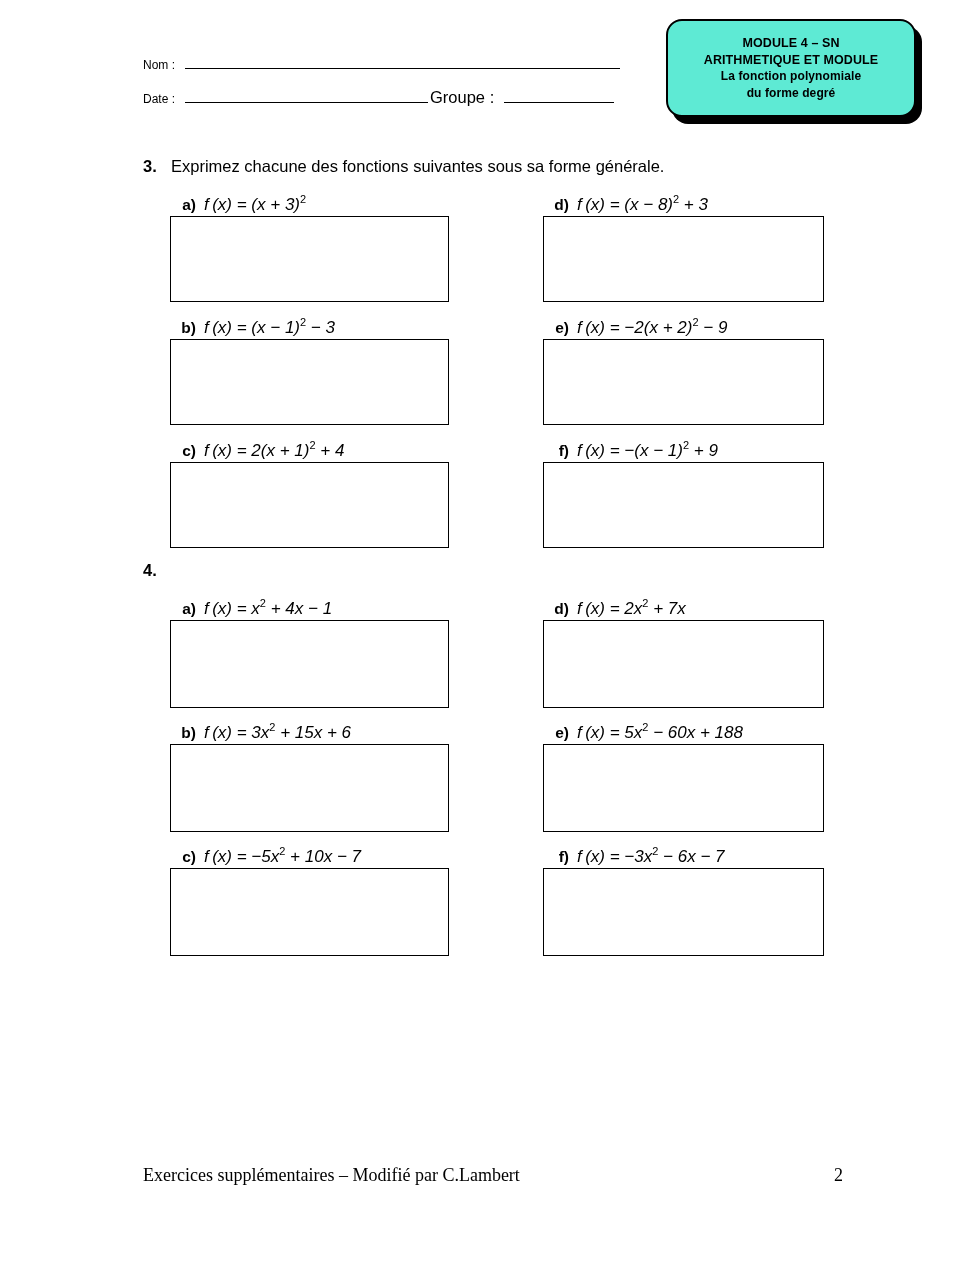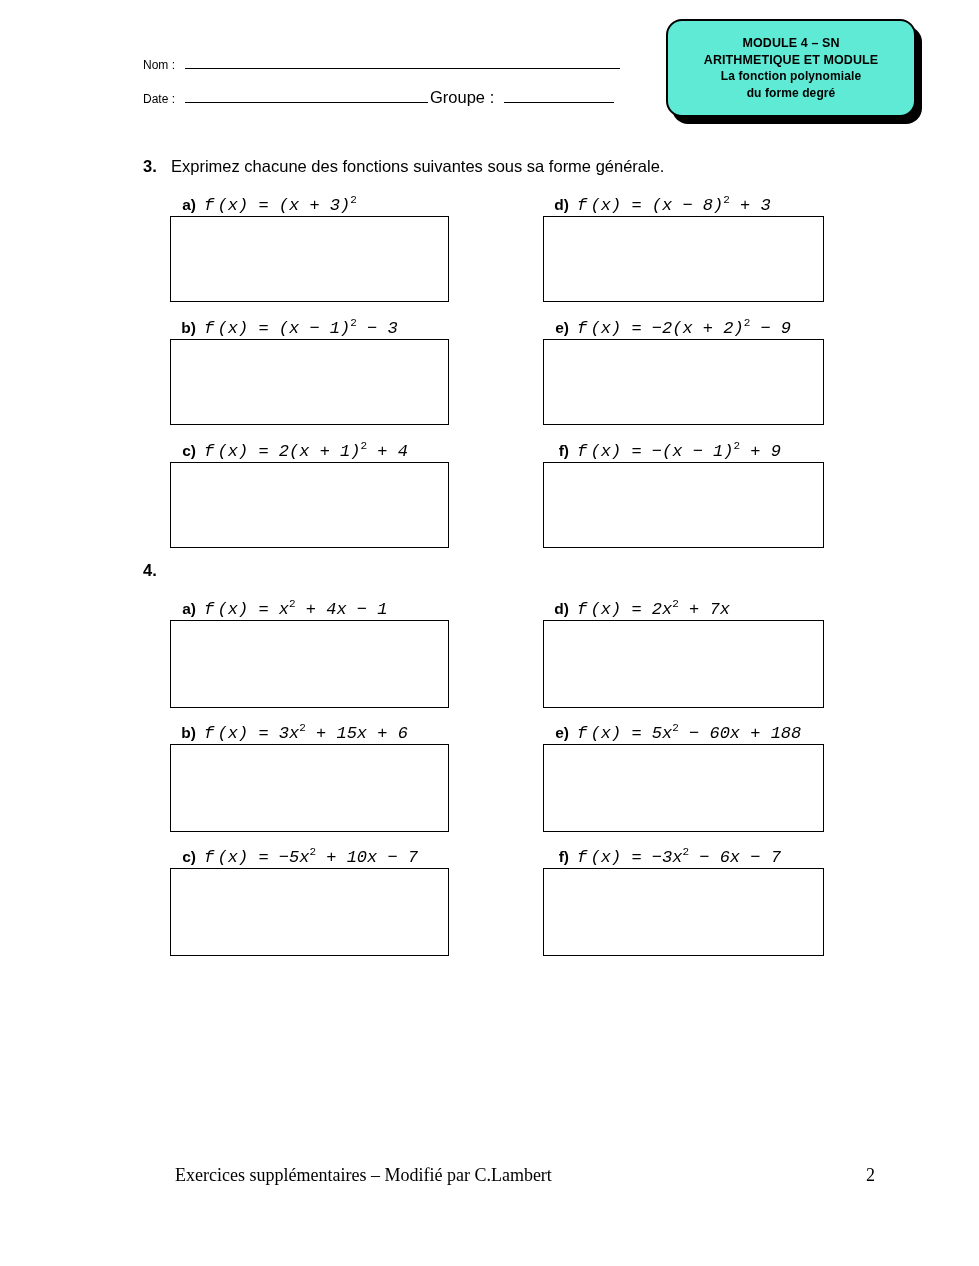--- a/index.html
+++ b/index.html
@@ -133,21 +133,21 @@
   .item-letter {
     font-weight: bold;
     font-size: 15.5px;
     width: 26px;
     flex: 0 0 26px;
     text-align: right;
     padding-right: 8px;
     padding-bottom: 2px;
   }
   .formula {
-    font-family: Liberation Mono, monospace;
+    font-family: Liberation Sans, sans-serif;
     font-size: 17px;
     font-style: italic;
     white-space: nowrap;
     padding-bottom: 1px;
   }
   .formula sup {
     font-size: 11px;
     font-style: normal;
     vertical-align: super;
     line-height: 0;
@@ -168,21 +168,20 @@
   .footer {
     position: absolute;
     left: 143px;
     top: 1165px;
     width: 700px;
     display: flex;
     justify-content: space-between;
     align-items: center;
     font-family: "Liberation Serif", "DejaVu Serif", serif;
     font-size: 18px;
-    margin-left: 32px;
   }
 </style>
 </head>
 <body>
 
 <div class="page">
 
   <div class="id-block">
     <div class="field-row">
       <span class="field-label">Nom :</span>

